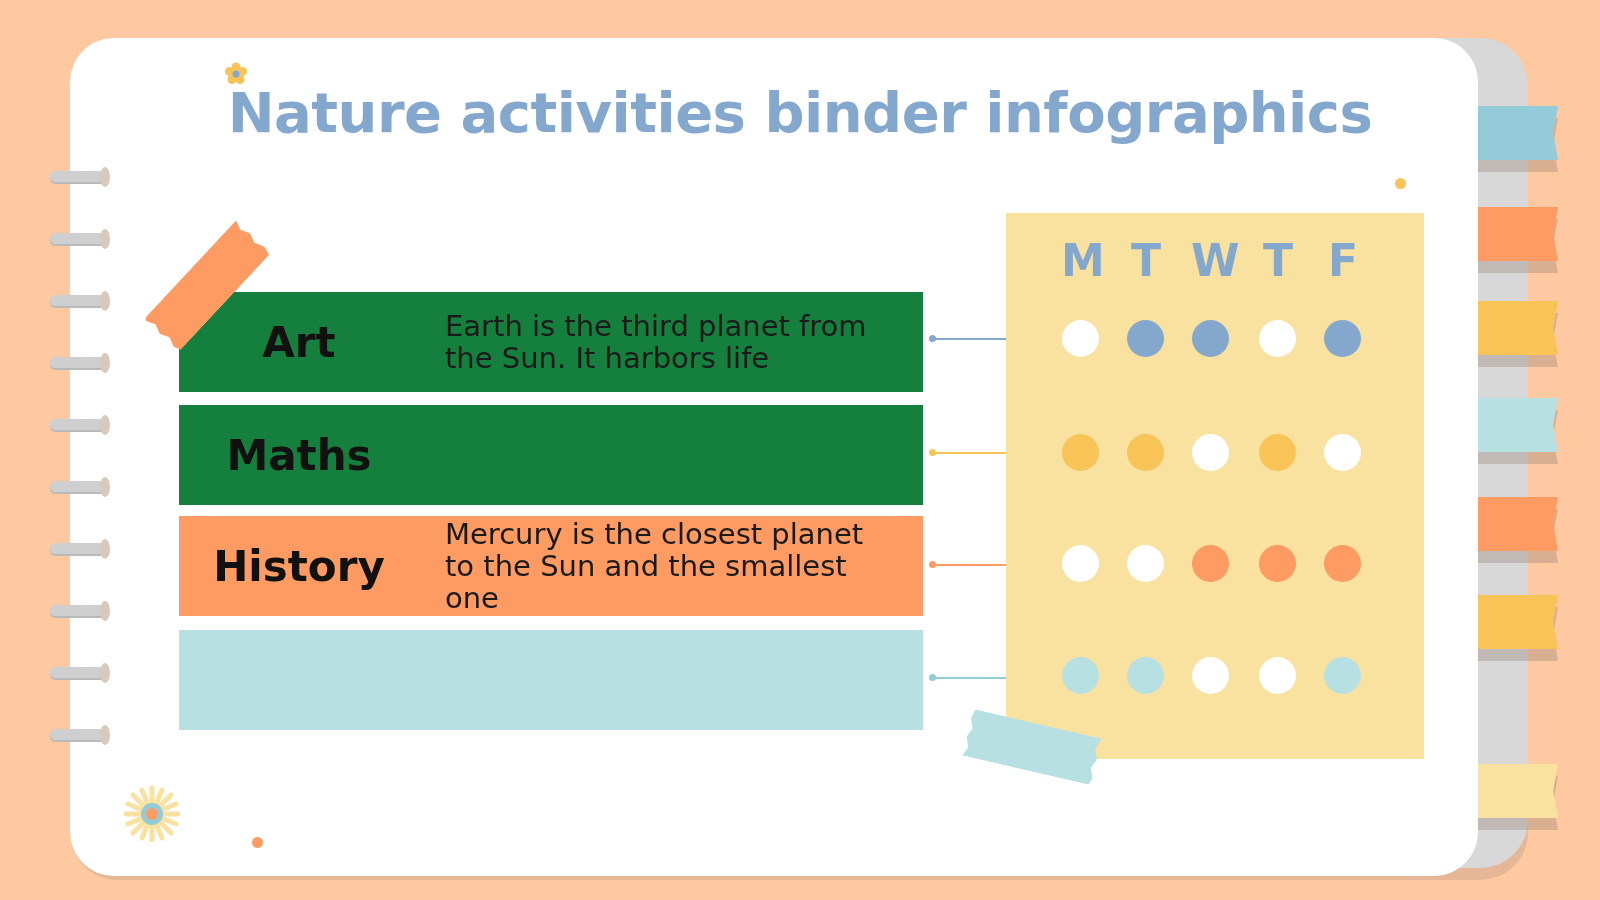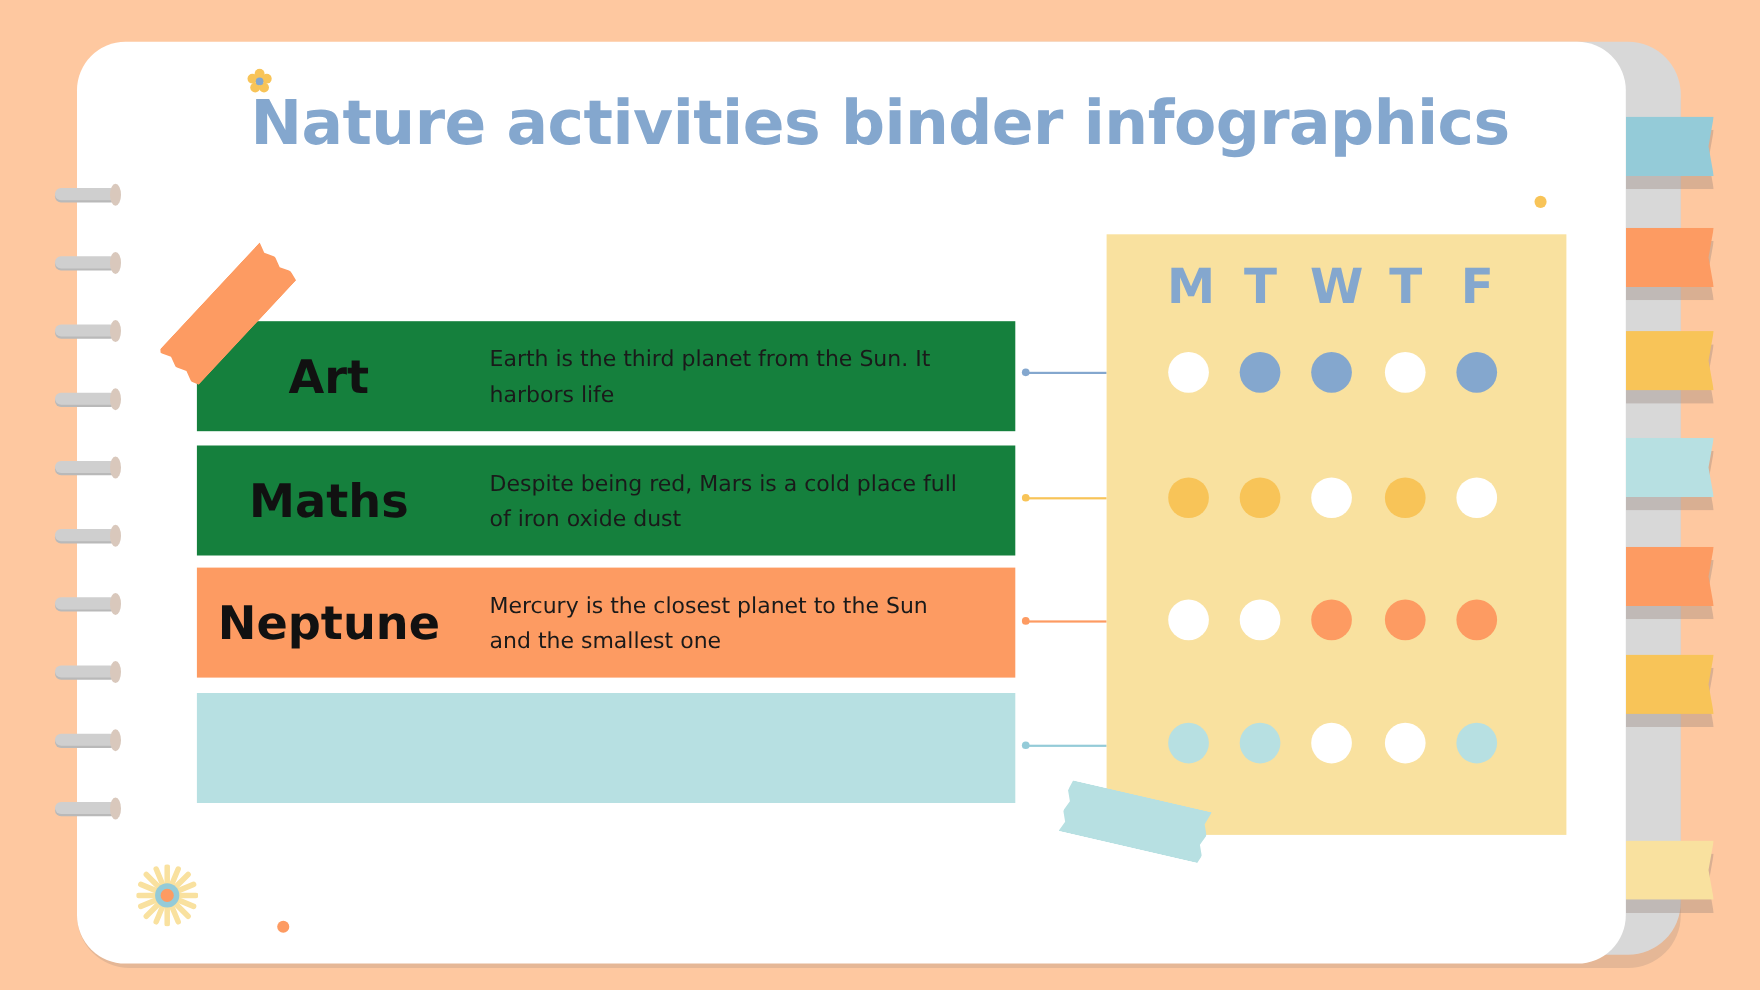--- a/index.html
+++ b/index.html
@@ -57,21 +57,21 @@
     }
 
     
     .row { left: 179px; width: 744px; height: 100px; display: flex; align-items: center; }
     .row-label {
       width: 240px; text-align: center; font-family: "DejaVu Sans", sans-serif;
       font-weight: bold; font-size: 42px; color: #111111;
     }
     .row-desc {
       margin-left: 26px; font-family: "DejaVu Sans", sans-serif;
-      font-size: 20px; line-height: 32px; color: #1a1a1a; width: 440px;
+      font-size: 29px; line-height: 32px; color: #1a1a1a; width: 440px;
     }
 
     .connector { left: 931px; width: 75px; height: 2px; }
     .connector-dot {
       position: absolute; left: -2px; top: -3px; width: 7px; height: 7px; border-radius: 50%;
     }
 
     
     .calendar {
       left: 1006px; top: 213px; width: 418px; height: 546px;
@@ -208,24 +208,23 @@
 <div class="abs dot-deco" style="left:1395px;top:178px;width:11px;height:11px;background:#f8c458"></div>
 
 <div class="abs title">Nature activities binder infographics</div>
 
 <div class="abs row" style="top:292px;background:#15803d">
   <div class="row-label">Art</div>
   <div class="row-desc">Earth is the third planet from the Sun. It harbors life</div>
 </div>
 <div class="abs row" style="top:405px;background:#15803d">
   <div class="row-label">Maths</div>
-  <div class="row-desc">Despite being red, Mars is a cold place full of iron oxide dust</div>
 </div>
 <div class="abs row" style="top:516px;background:#fd9b62">
-  <div class="row-label">Neptune</div>
+  <div class="row-label">History</div>
   <div class="row-desc">Mercury is the closest planet to the Sun and the smallest one</div>
 </div>
 <div class="abs row" style="top:630px;background:#b7e0e2">
 </div>
 
 <div class="abs connector" style="top:338px;background:#84a7ce">
     <div class="connector-dot" style="background:#84a7ce"></div>
   </div>
 <div class="abs connector" style="top:452px;background:#f8c458">
     <div class="connector-dot" style="background:#f8c458"></div>

